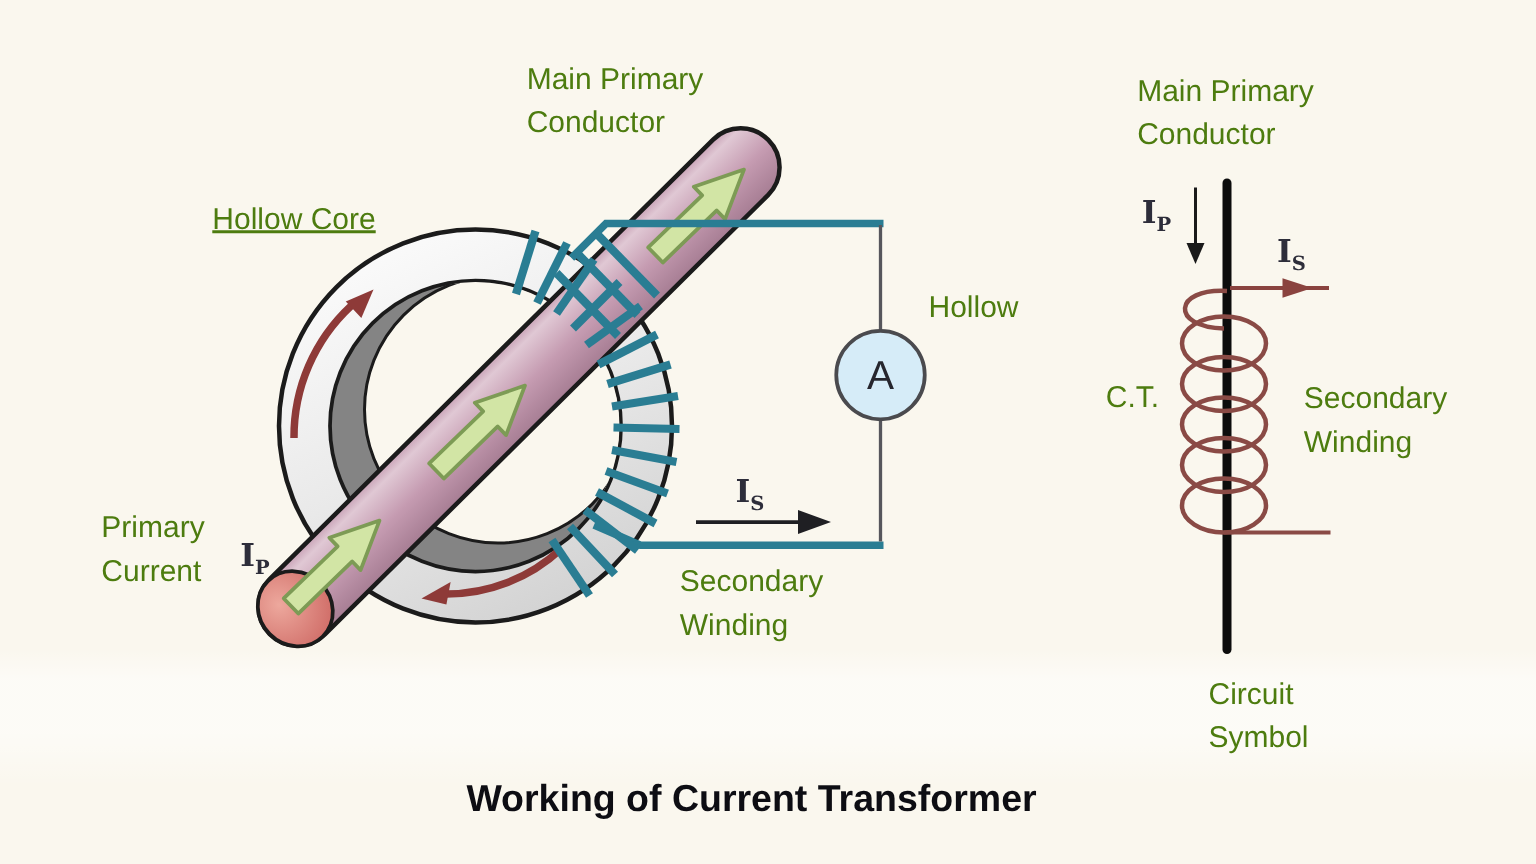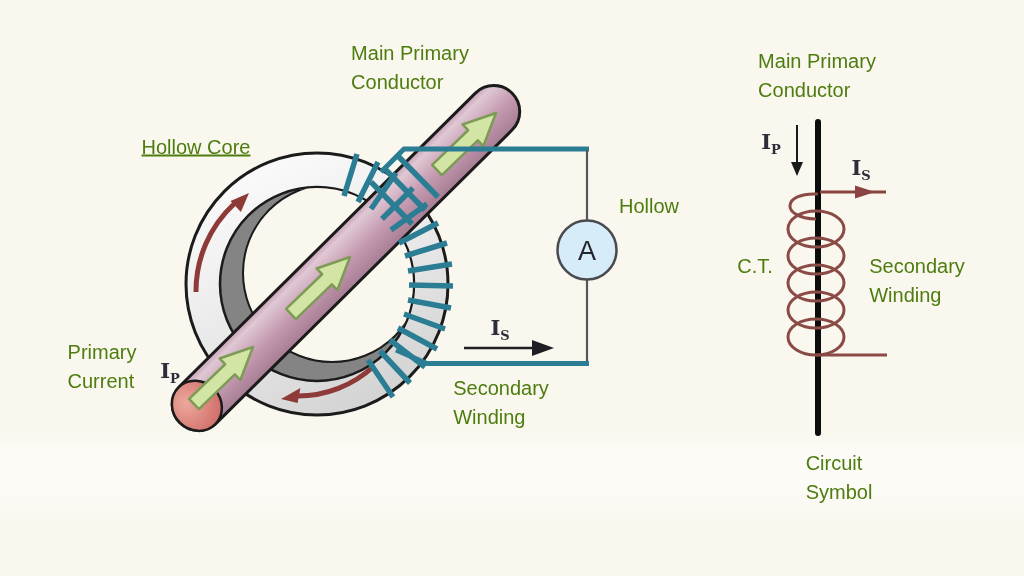--- a/index.html
+++ b/index.html
@@ -187,13 +187,14 @@
   <div class="lbl" style="left:917px;top:281px;">
     <span>Secondary</span>
     <span>Winding</span>
   </div>
 
   <div class="lbl" style="left:839px;top:478px;">
     <span>Circuit</span>
     <span>Symbol</span>
   </div>
 
+  <div class="main-title" style="left:501px;top:533px;">Working of Current Transformer</div>
 </div>
 
 </body></html>

